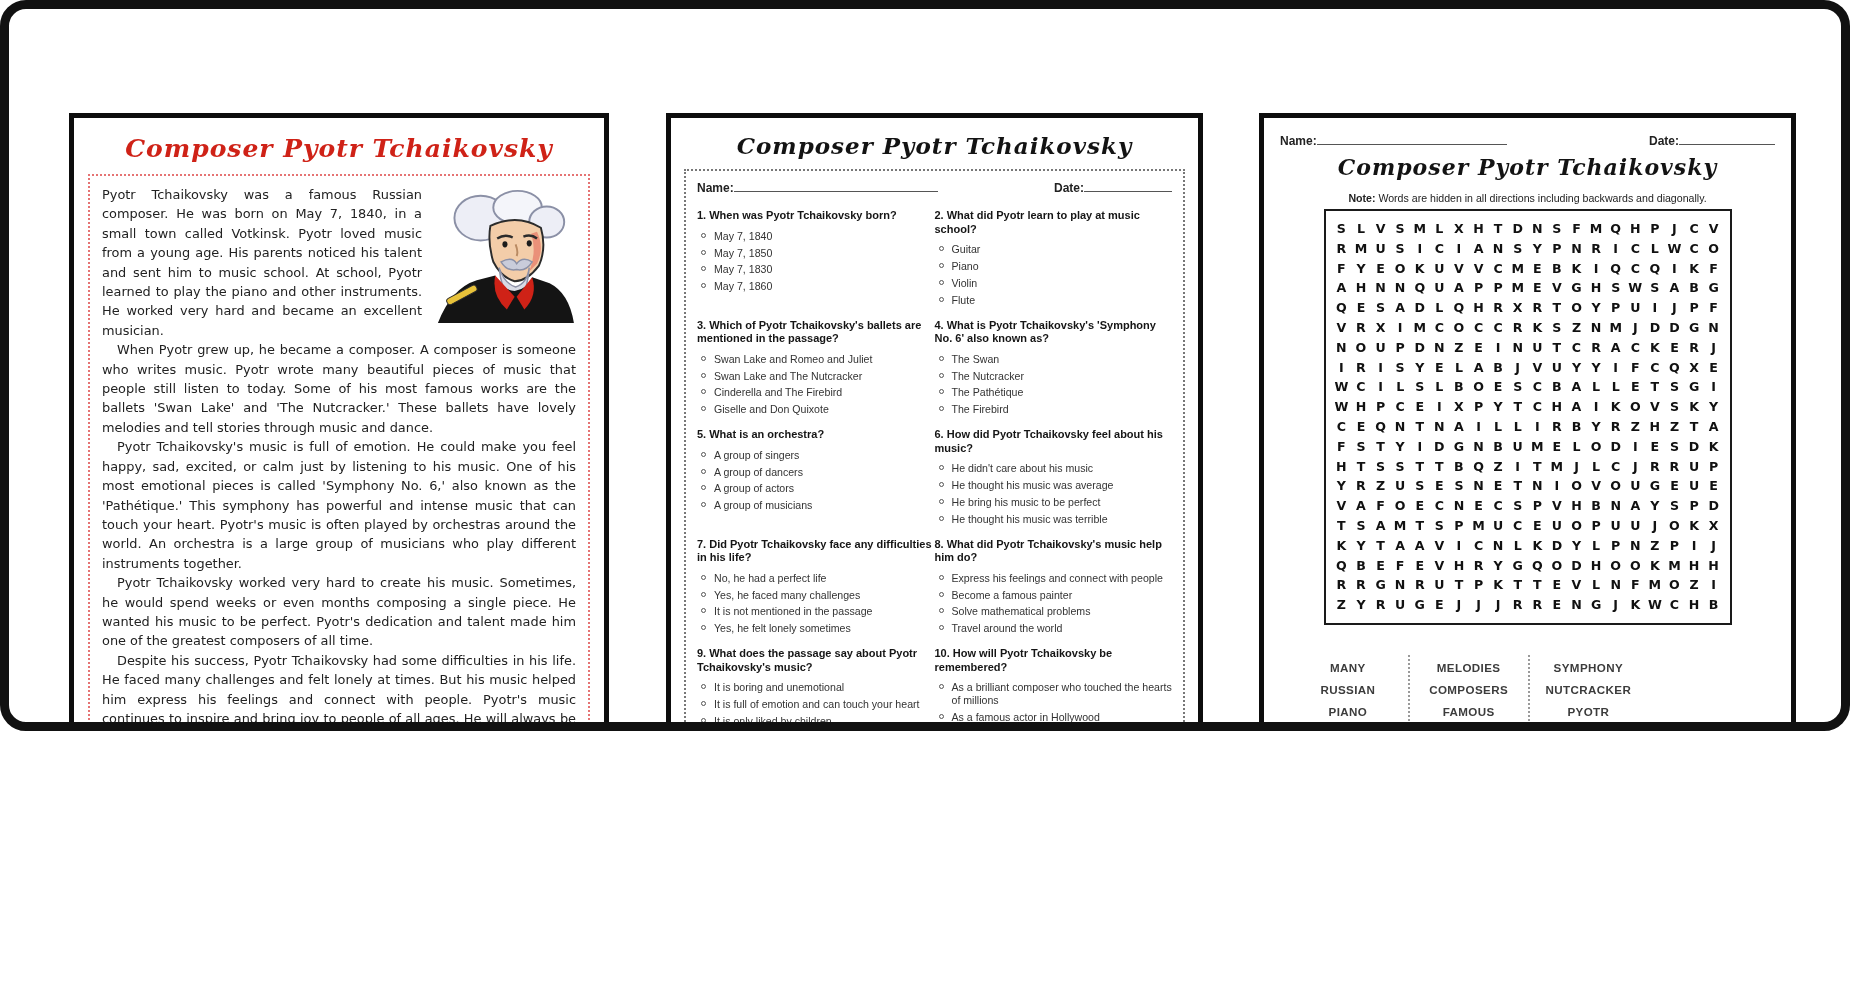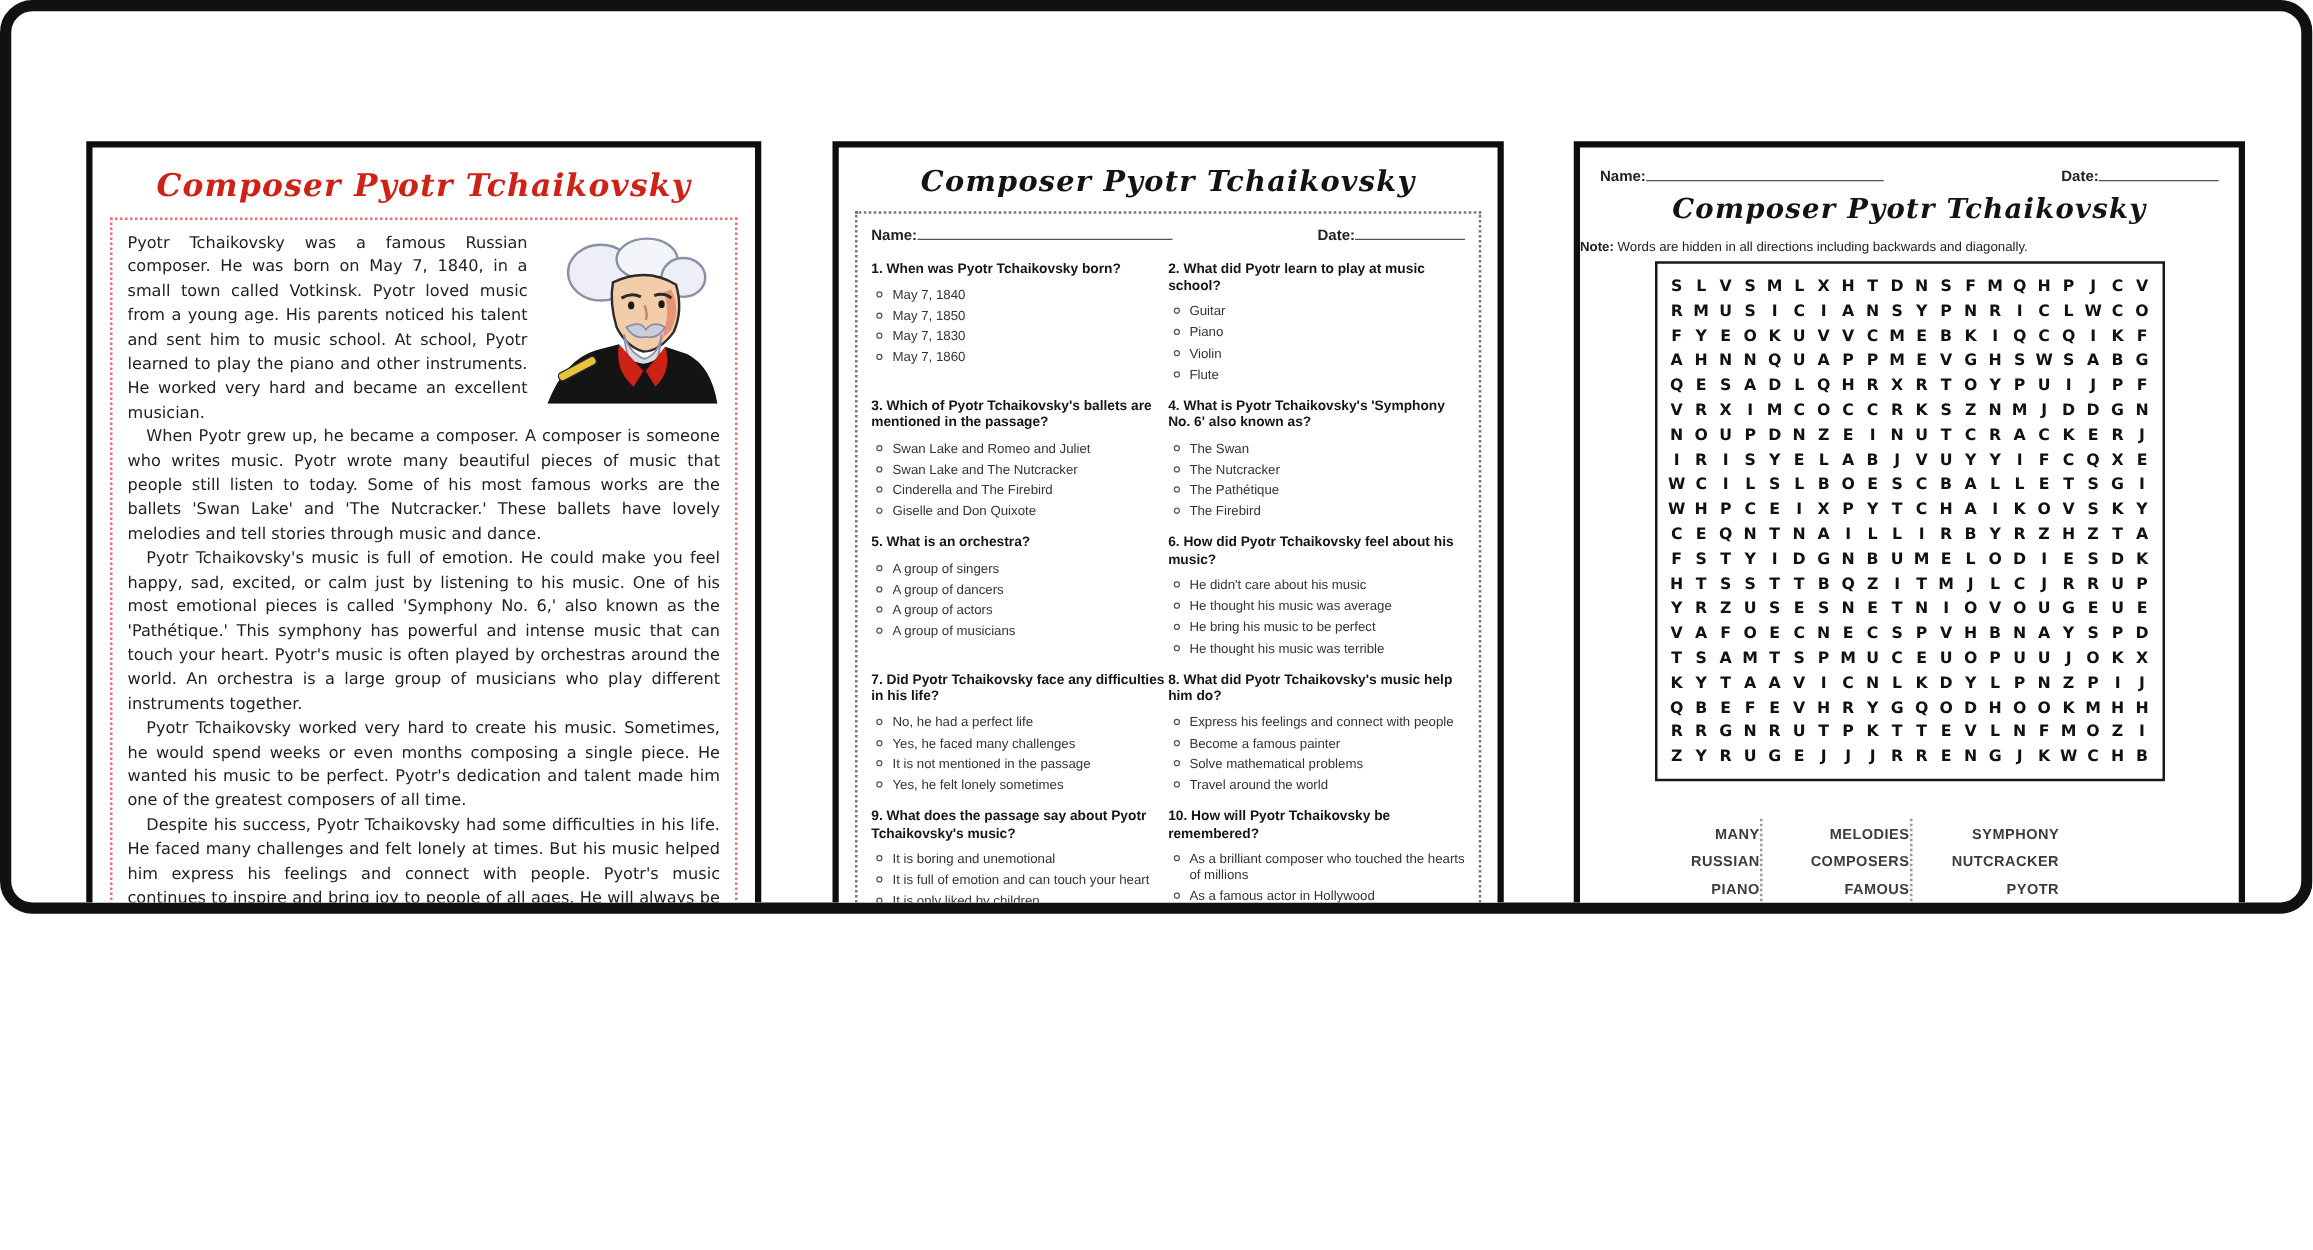--- a/index.html
+++ b/index.html
@@ -33,27 +33,27 @@
   .u-line { display:inline-block; border-bottom:1.6px solid #555; height:13px; }
   .q-grid { display:grid; grid-template-columns:1fr 1fr; column-gap:0; margin-top:4px; }
   .q-head { font-size:11px; font-weight:bold; color:#151515; margin:10px 0 5px 0; line-height:13.5px; }
   .q-opt  { font-size:10.6px; color:#333; padding:2.2px 0 2.2px 2px; line-height:12.5px; display:flex; }
   .ring { flex:0 0 auto; width:5px; height:5px; border:1.2px solid #555; border-radius:50%;
           margin:3px 8px 0 2px; }
 
   
   .p3-nd { display:flex; justify-content:space-between; align-items:flex-end; margin:14px 16px 0 16px;
            font-size:12px; font-weight:600; color:#222; }
-  .note-line { font-size:10.6px; color:#222; margin-top:12px; }
+  .note-line { text-align:center; font-size:10.6px; color:#222; margin-top:12px; }
   .ws-wrap { width:408px; margin:5px auto 0 auto; border:2.5px solid #1a1a1a; padding:8px 6px; }
   .ws-row { display:flex; justify-content:center; }
   .ws-cell { width:19.6px; height:19.8px; text-align:center; font-family:"DejaVu Sans", sans-serif;
              font-weight:bold; font-size:12.6px; color:#111; line-height:19.8px; }
   .word-cols { display:grid; grid-template-columns:repeat(4,1fr); margin:30px 24px 0 24px; }
-  .word-col { text-align:right; padding:2px 0; }
+  .word-col { text-align:center; padding:2px 0; }
   .word-col + .word-col { border-left:2px dotted #9a9a9a; }
   .word-item { font-size:11.6px; font-weight:bold; color:#3c3c3c; line-height:22px; letter-spacing:0.4px; }
 
   
   .brand-title { position:absolute; top:842px; left:918px; transform:translateX(-50%);
                  font-size:61px; color:#111; white-space:nowrap; font-family:"Liberation Sans", sans-serif; }
   .kakapo { position:absolute; left:42px; top:830px; width:120px; height:160px; }
 </style>
 </head>
 <body>

